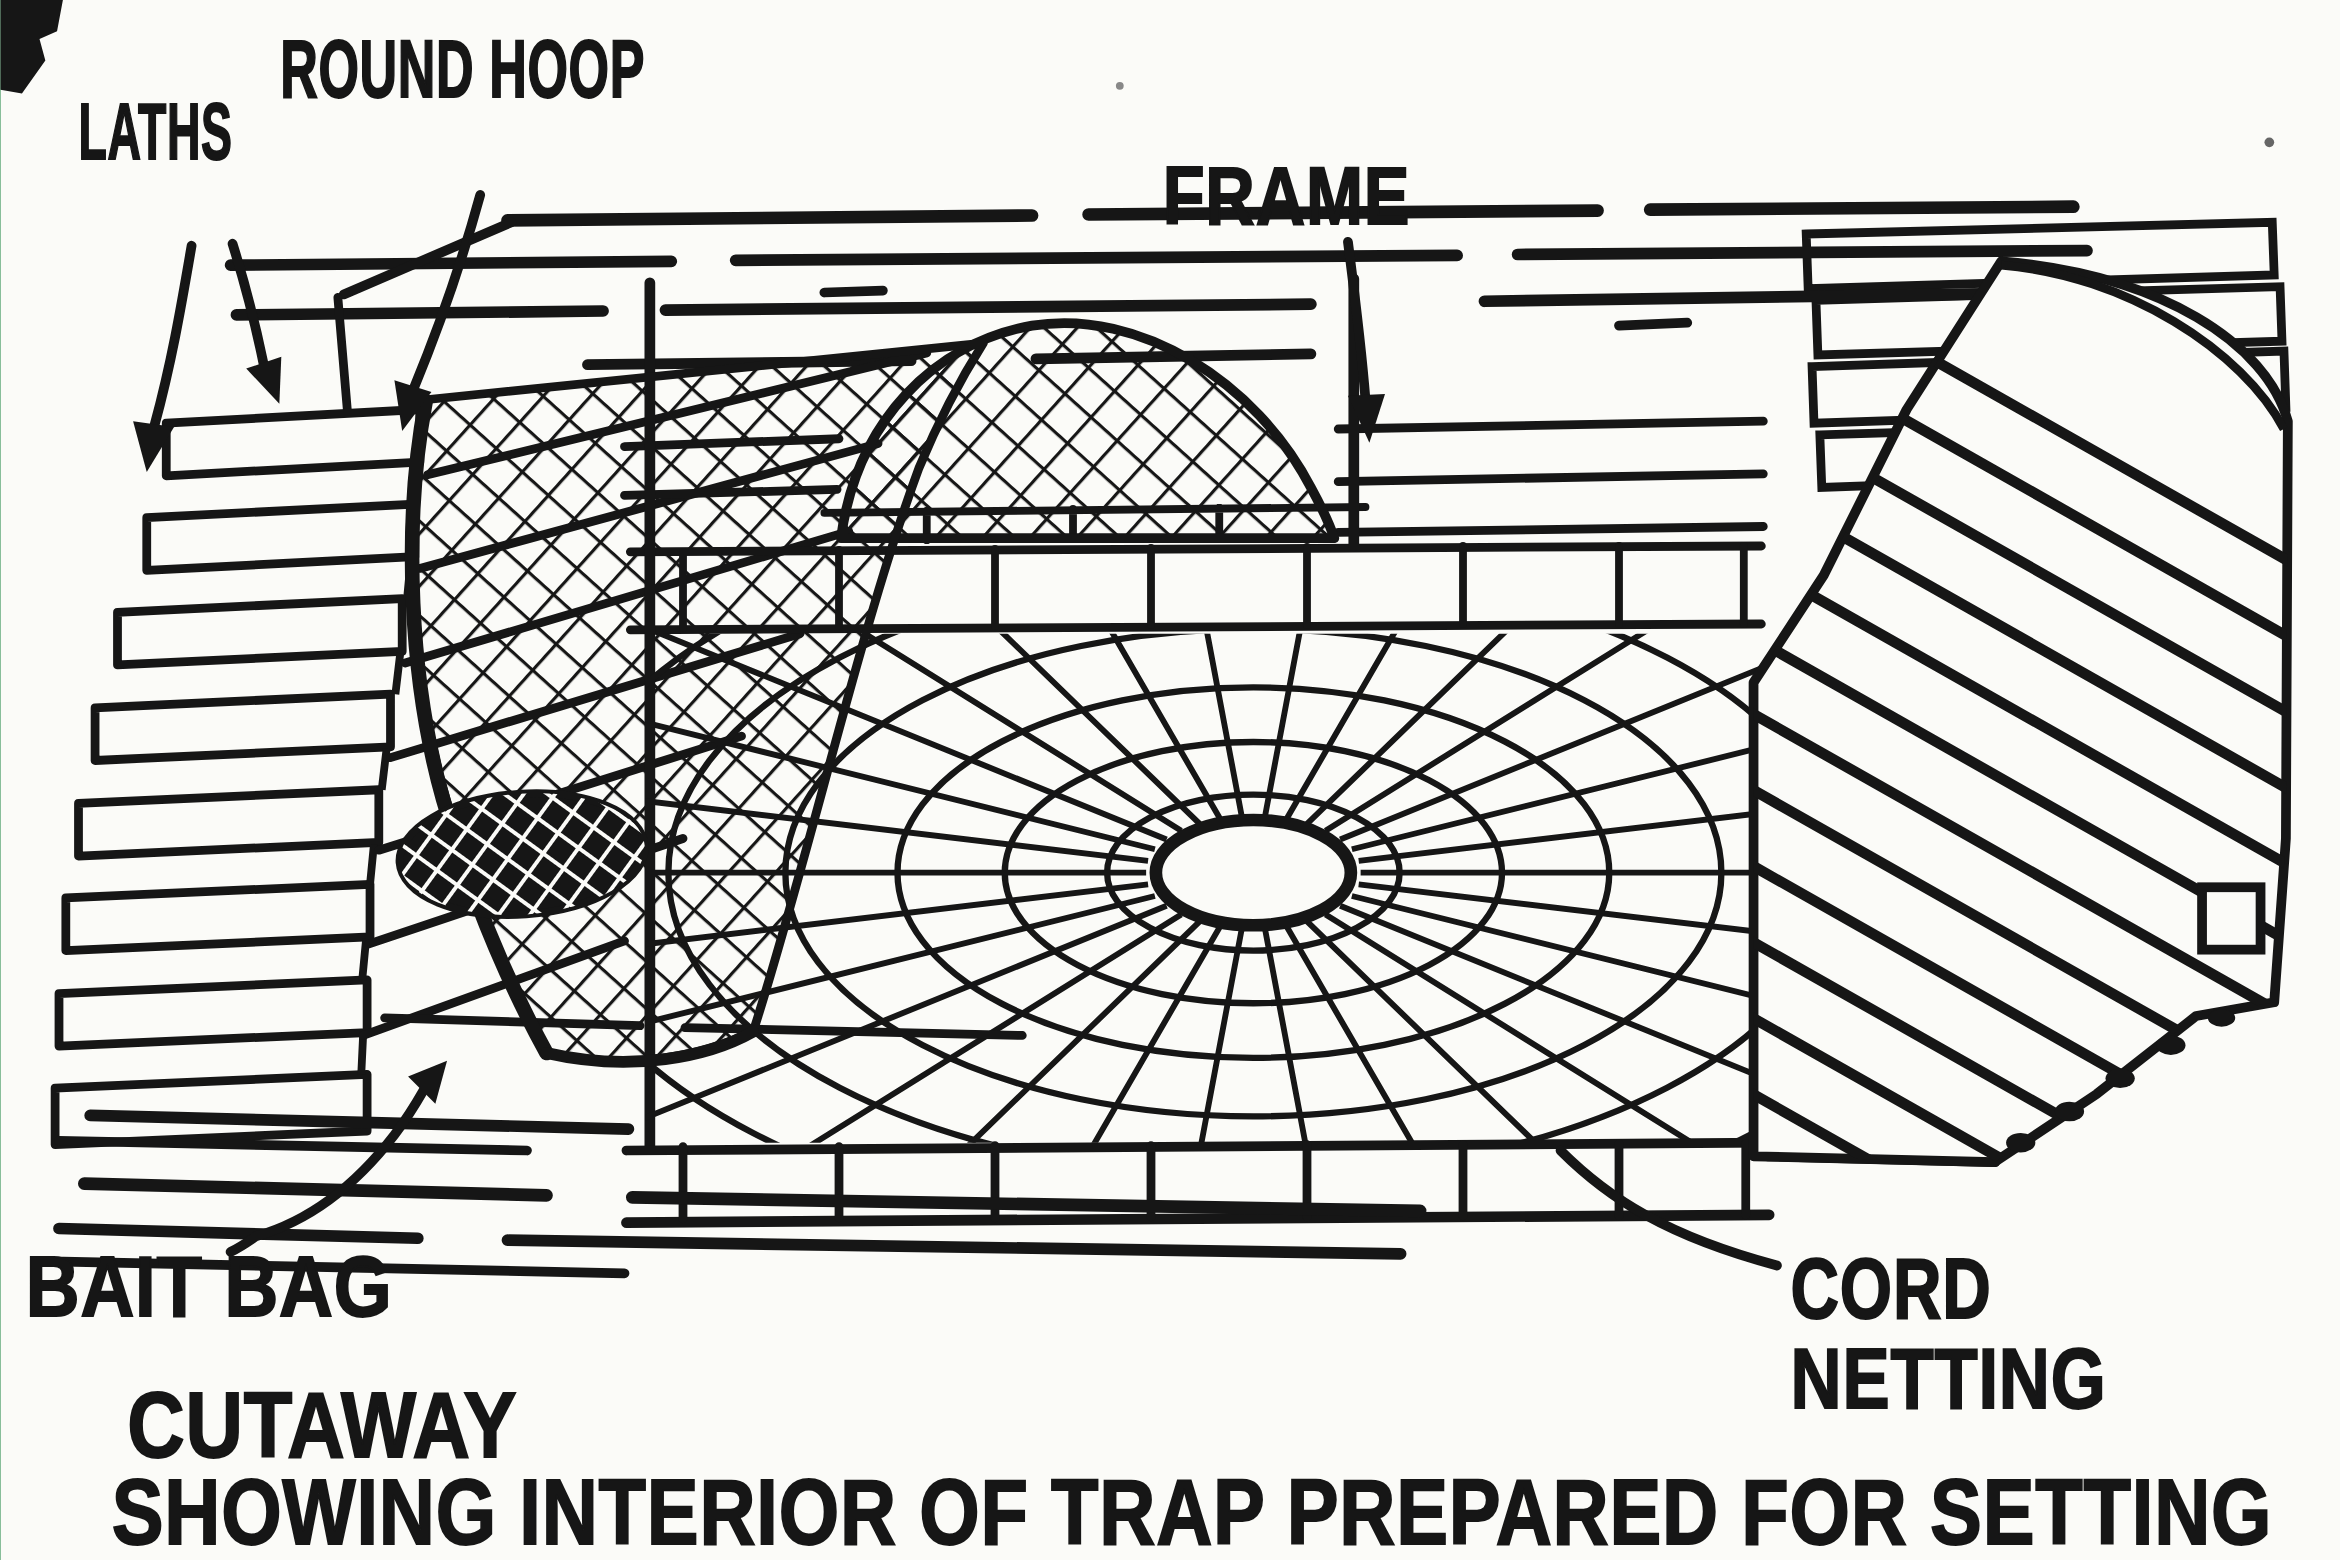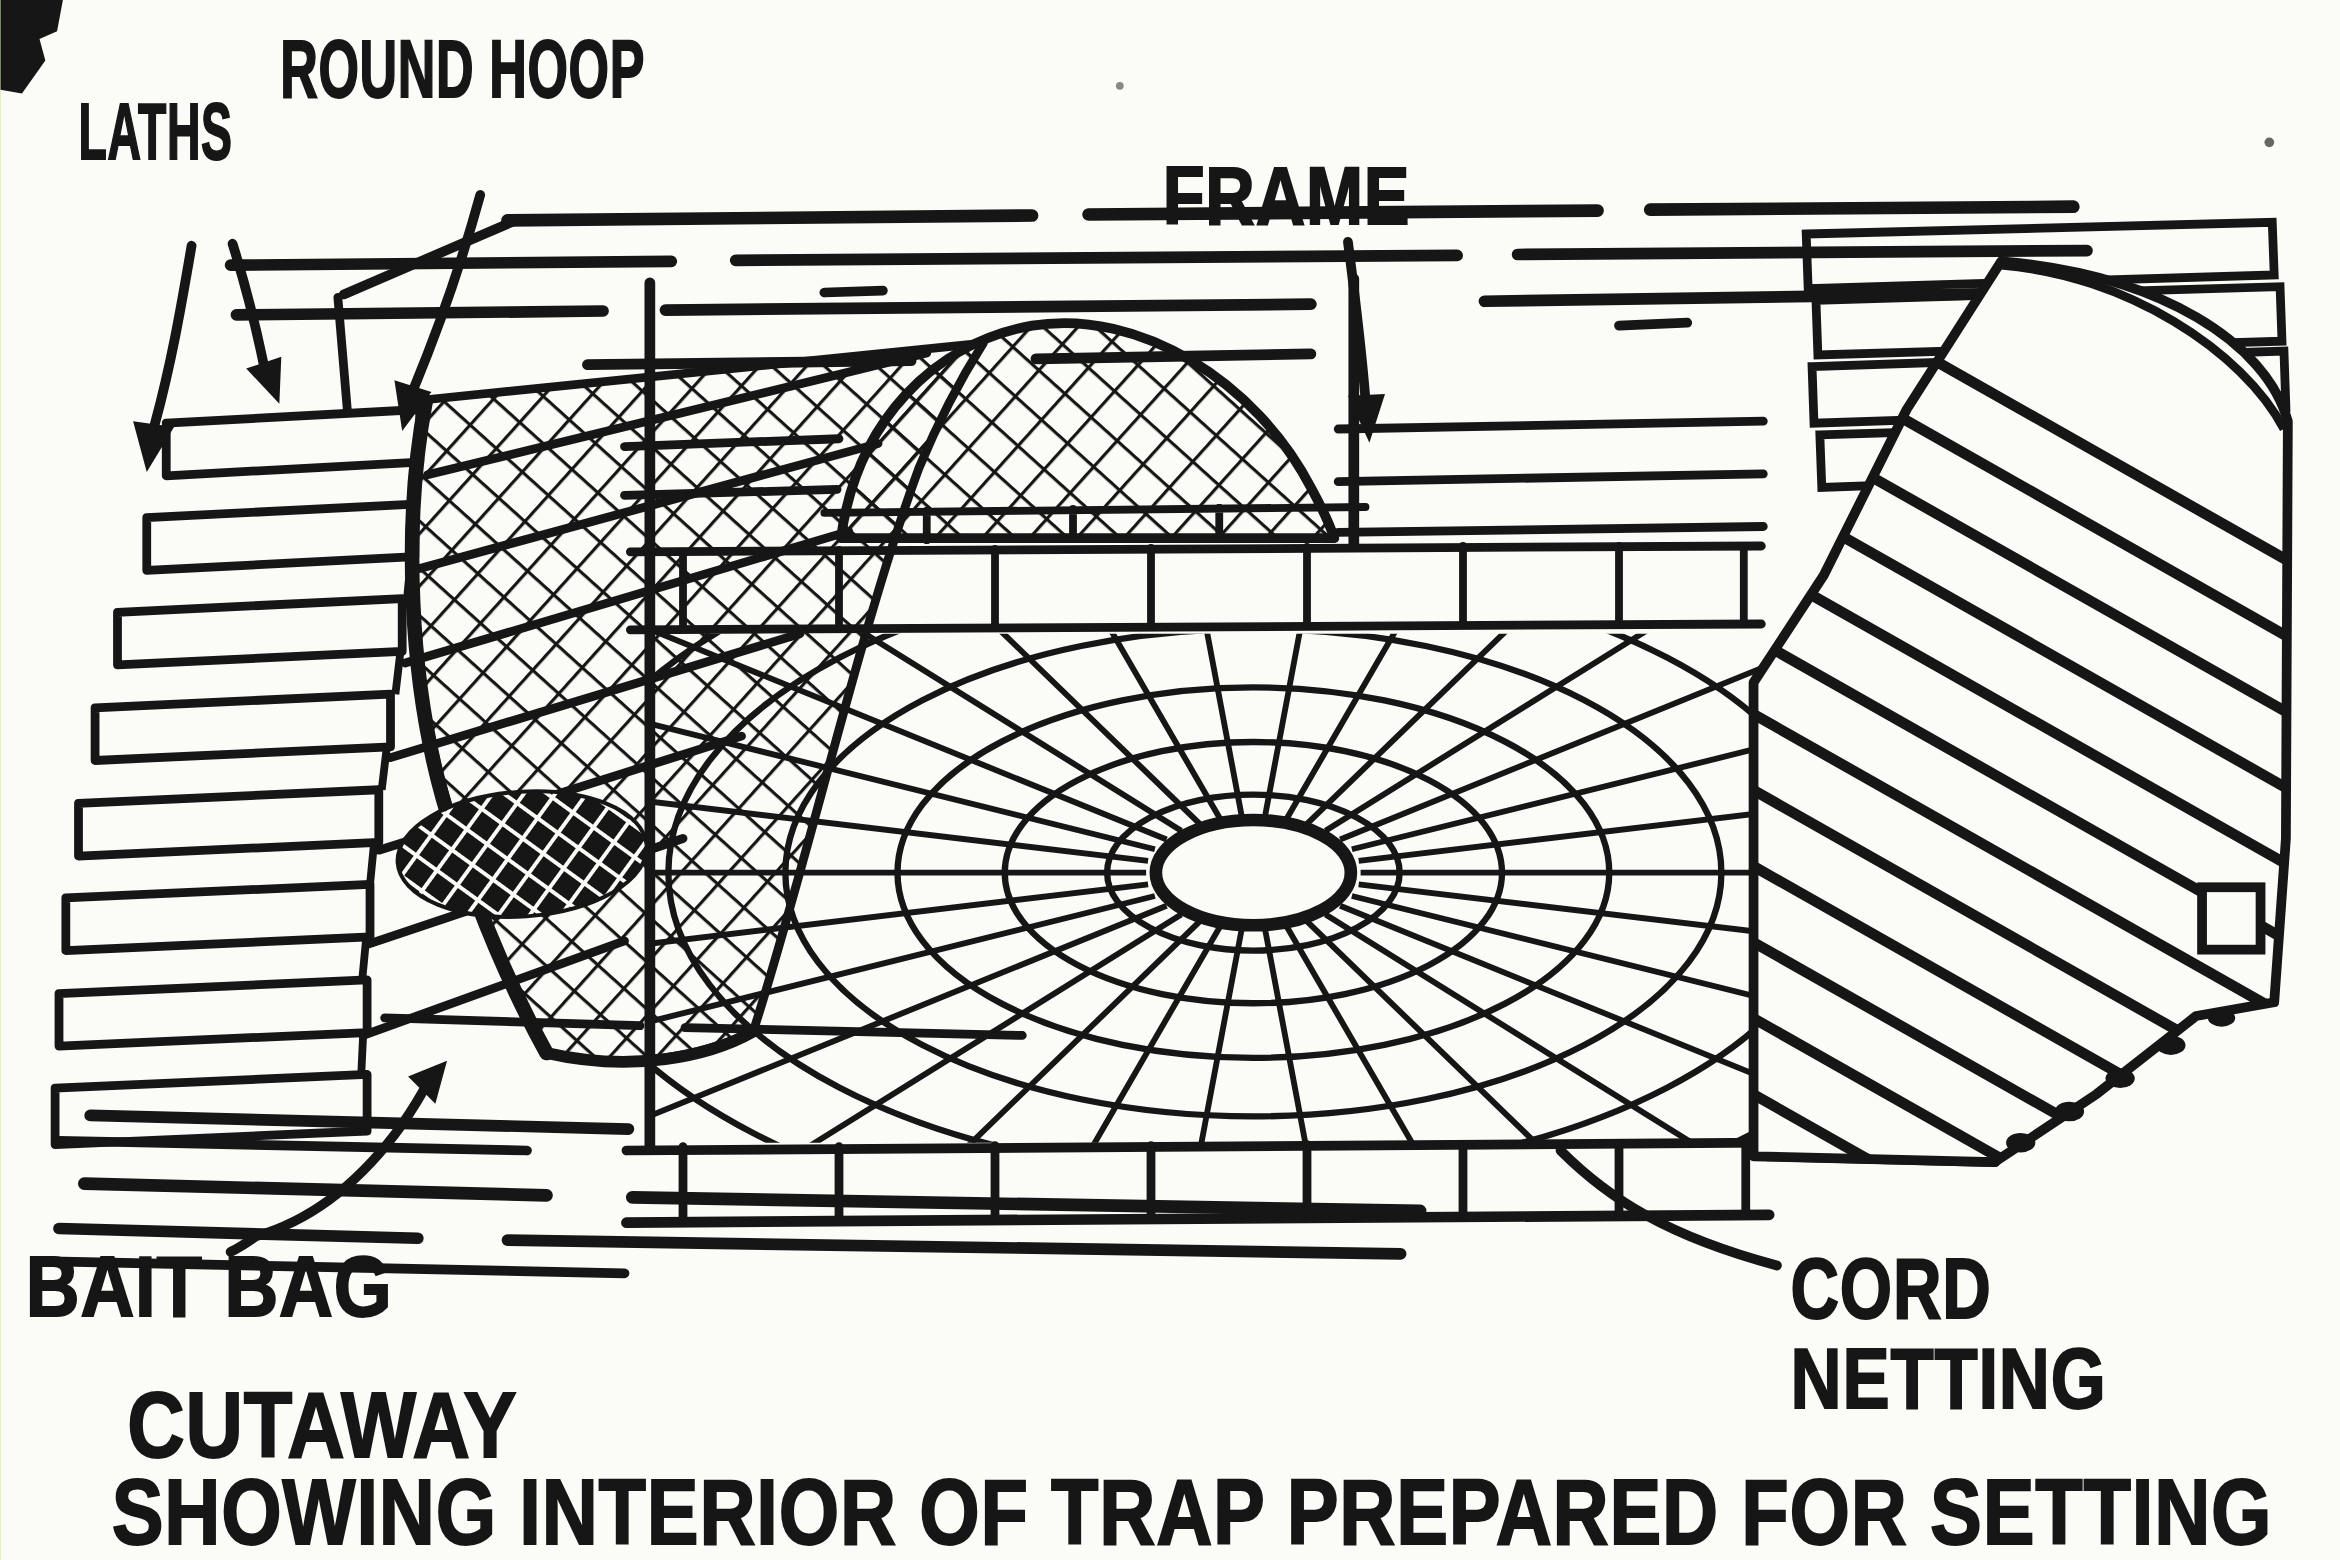--- a/index.html
+++ b/index.html
@@ -1,19 +1,19 @@
 <!DOCTYPE html>
 <html><head>
 <meta charset="utf-8">
 <style>
   html,body{margin:0;padding:0;background:#d9d9d9;}
   .stage{
     position:relative;
     width:2341px;height:1560px;
-    background:#bef264;
+    background:#15803d;
     overflow:hidden;
     font-family:"Liberation Sans","DejaVu Sans",sans-serif;
   }
   svg{display:block;width:100%;height:100%;}
   text{
     font-family:"Liberation Sans","DejaVu Sans",sans-serif;
     font-weight:700;
     fill:#161616;
     stroke:#161616;
     stroke-width:2px;

